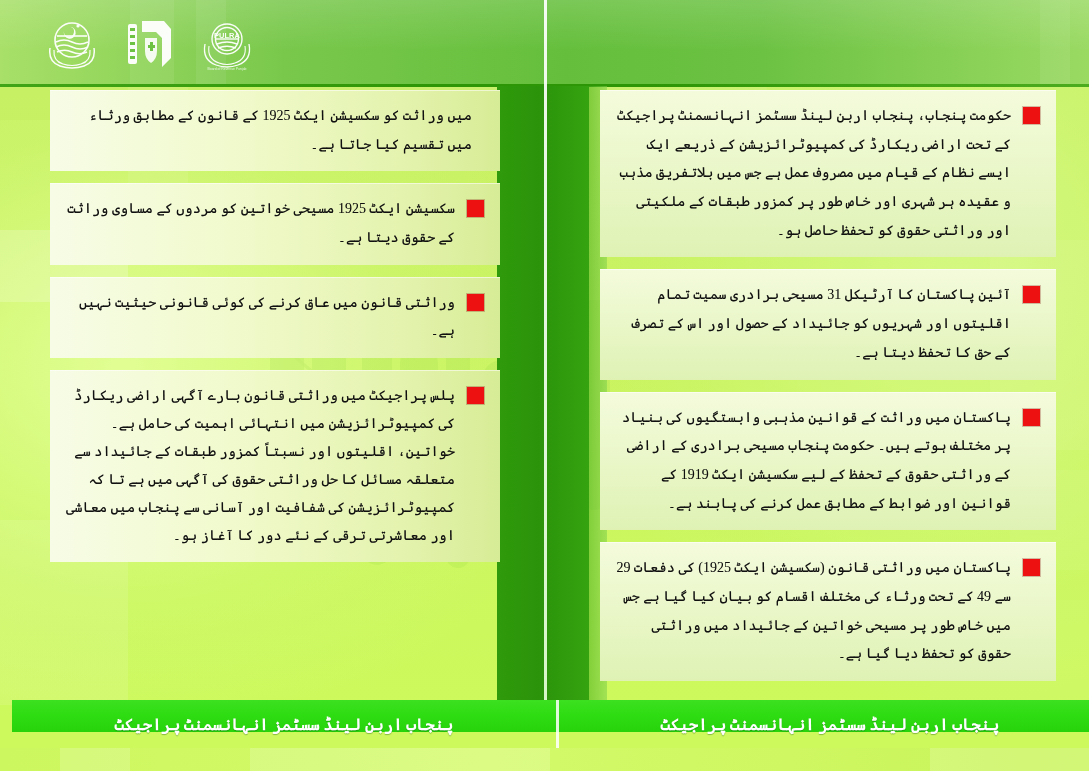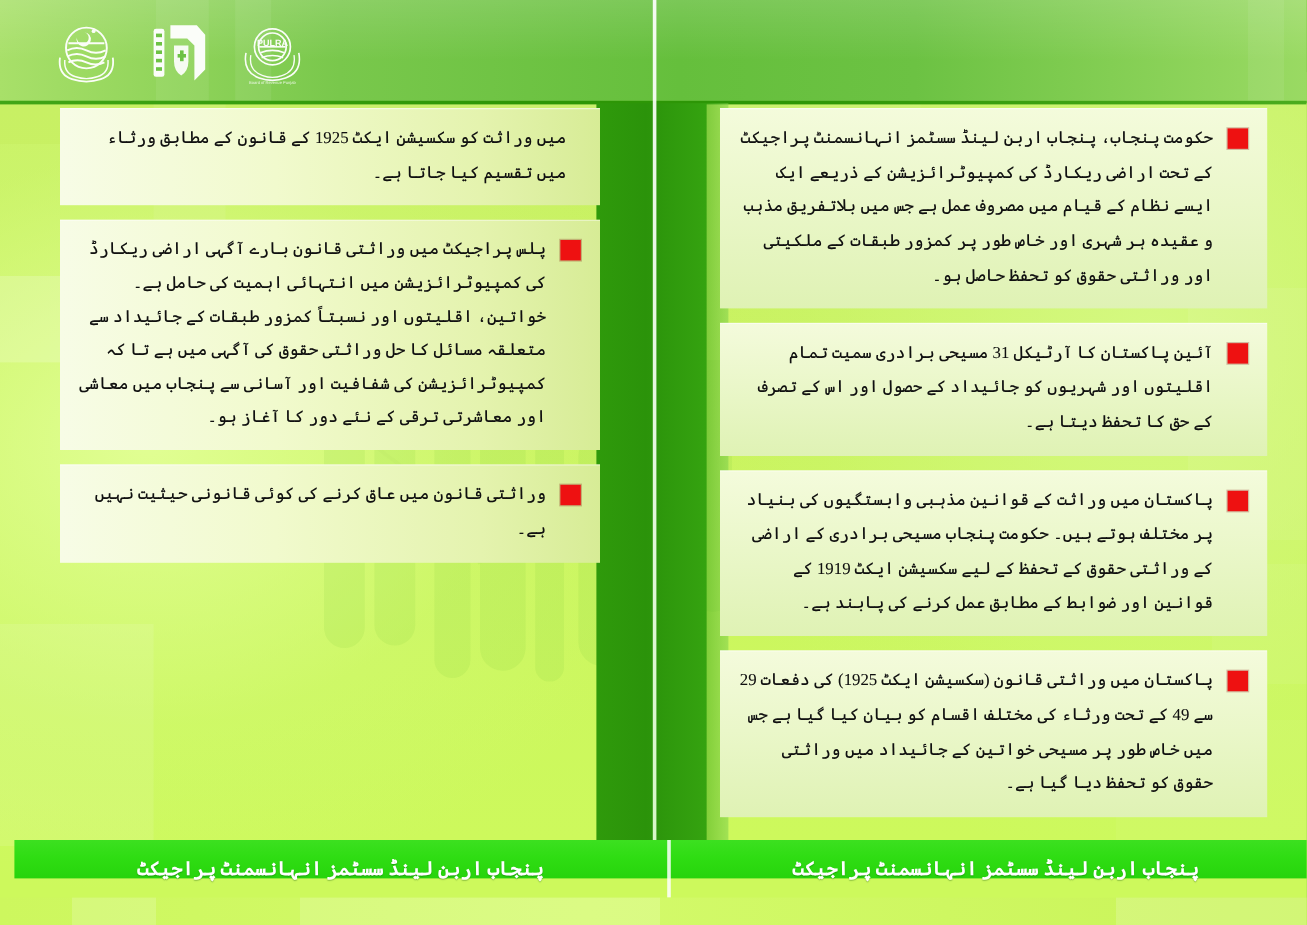--- a/index.html
+++ b/index.html
@@ -245,32 +245,38 @@
 
   <div class="col col-left">
 
     <div class="card gradient-fade">
       <div class="card-row">
         <span class="bullet hidden"></span>
         <div class="urdu">میں وراثت کو سکسیشن ایکٹ 1925 کے قانون کے مطابق ورثاء میں تقسیم کیا جاتا ہے۔</div>
       </div>
     </div>
 
-
     <div class="card gradient-fade">
       <div class="card-row">
         <span class="bullet"></span>
+        <div class="urdu">سکسیشن ایکٹ 1925 مسیحی خواتین کو مردوں کے مساوی وراثت کے حقوق دیتا ہے۔</div>
+      </div>
+    </div>
+
+    <div class="card gradient-fade">
+      <div class="card-row">
+        <span class="bullet"></span>
+        <div class="urdu">وراثتی قانون میں عاق کرنے کی کوئی قانونی حیثیت نہیں ہے۔</div>
+      </div>
+    </div>
+
+    <div class="card gradient-fade">
+      <div class="card-row">
+        <span class="bullet"></span>
         <div class="urdu wide">پلس پراجیکٹ میں وراثتی قانون بارے آگہی اراضی ریکارڈ کی کمپیوٹرائزیشن میں انتہائی اہمیت کی حامل ہے۔ خواتین، اقلیتوں اور نسبتاً کمزور طبقات کے جائیداد سے متعلقہ مسائل کا حل وراثتی حقوق کی آگہی میں ہے تا کہ کمپیوٹرائزیشن کی شفافیت اور آسانی سے پنجاب میں معاشی اور معاشرتی ترقی کے نئے دور کا آغاز ہو۔</div>
-      </div>
-    </div>
-
-    <div class="card gradient-fade">
-      <div class="card-row">
-        <span class="bullet"></span>
-        <div class="urdu">وراثتی قانون میں عاق کرنے کی کوئی قانونی حیثیت نہیں ہے۔</div>
       </div>
     </div>
 
   </div>
 
   <div class="col col-right">
 
     <div class="card">
       <div class="card-row">
         <span class="bullet"></span>

